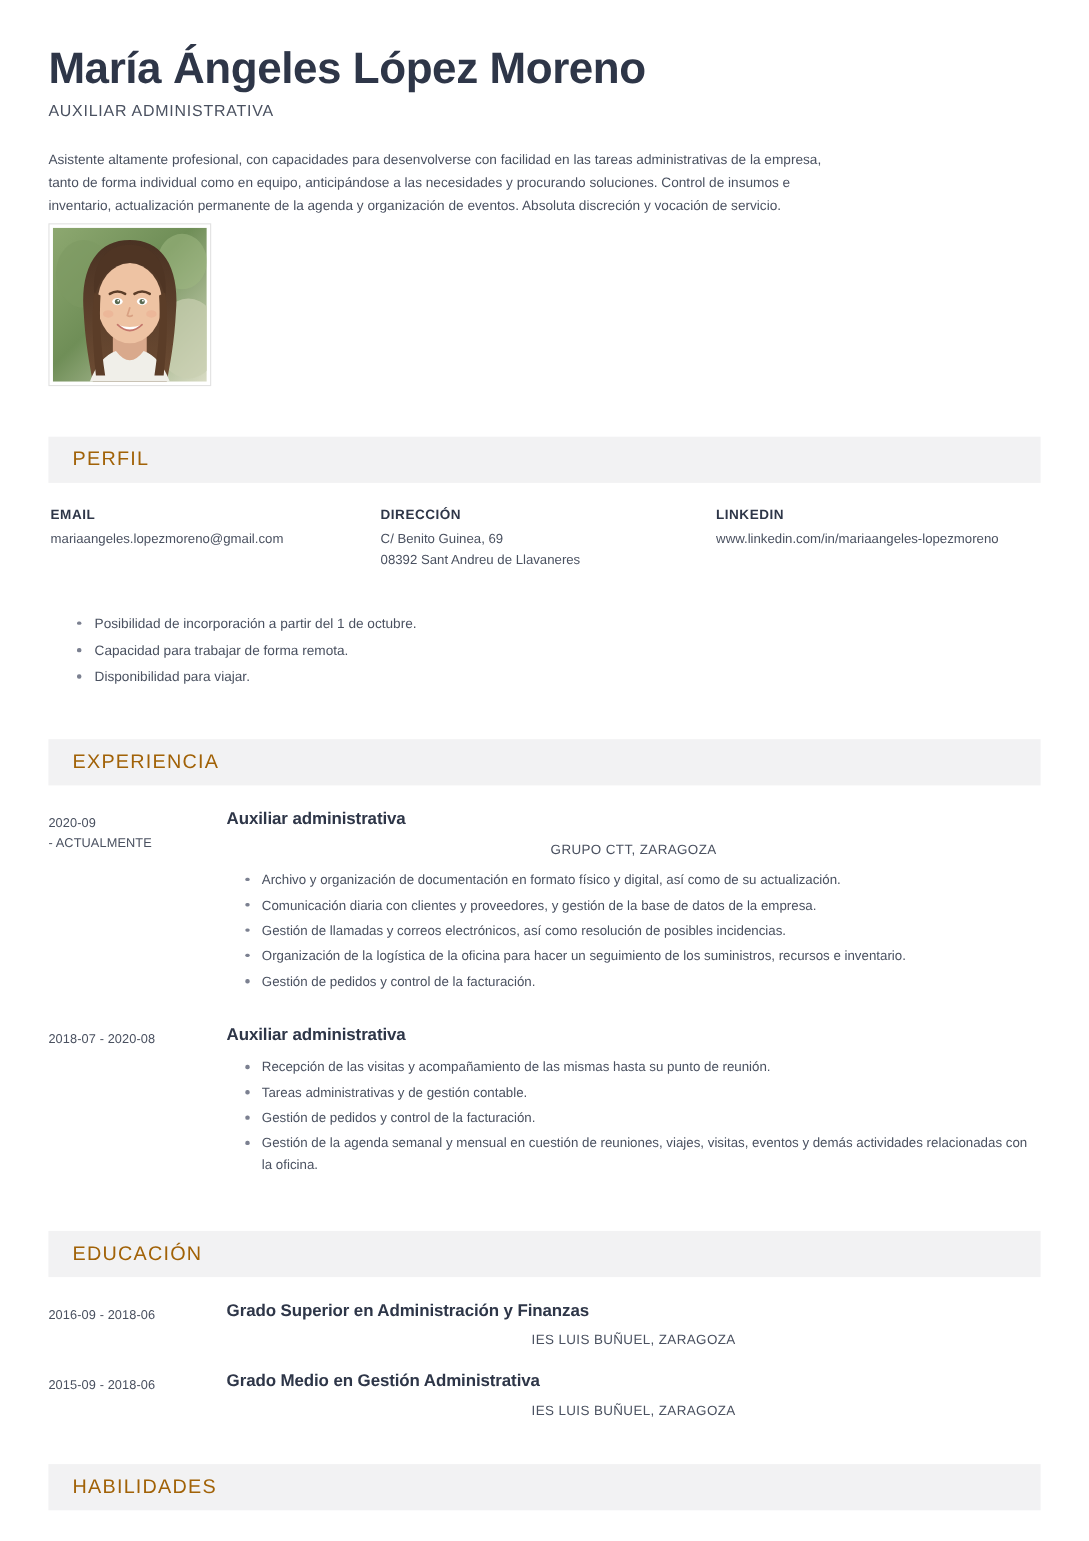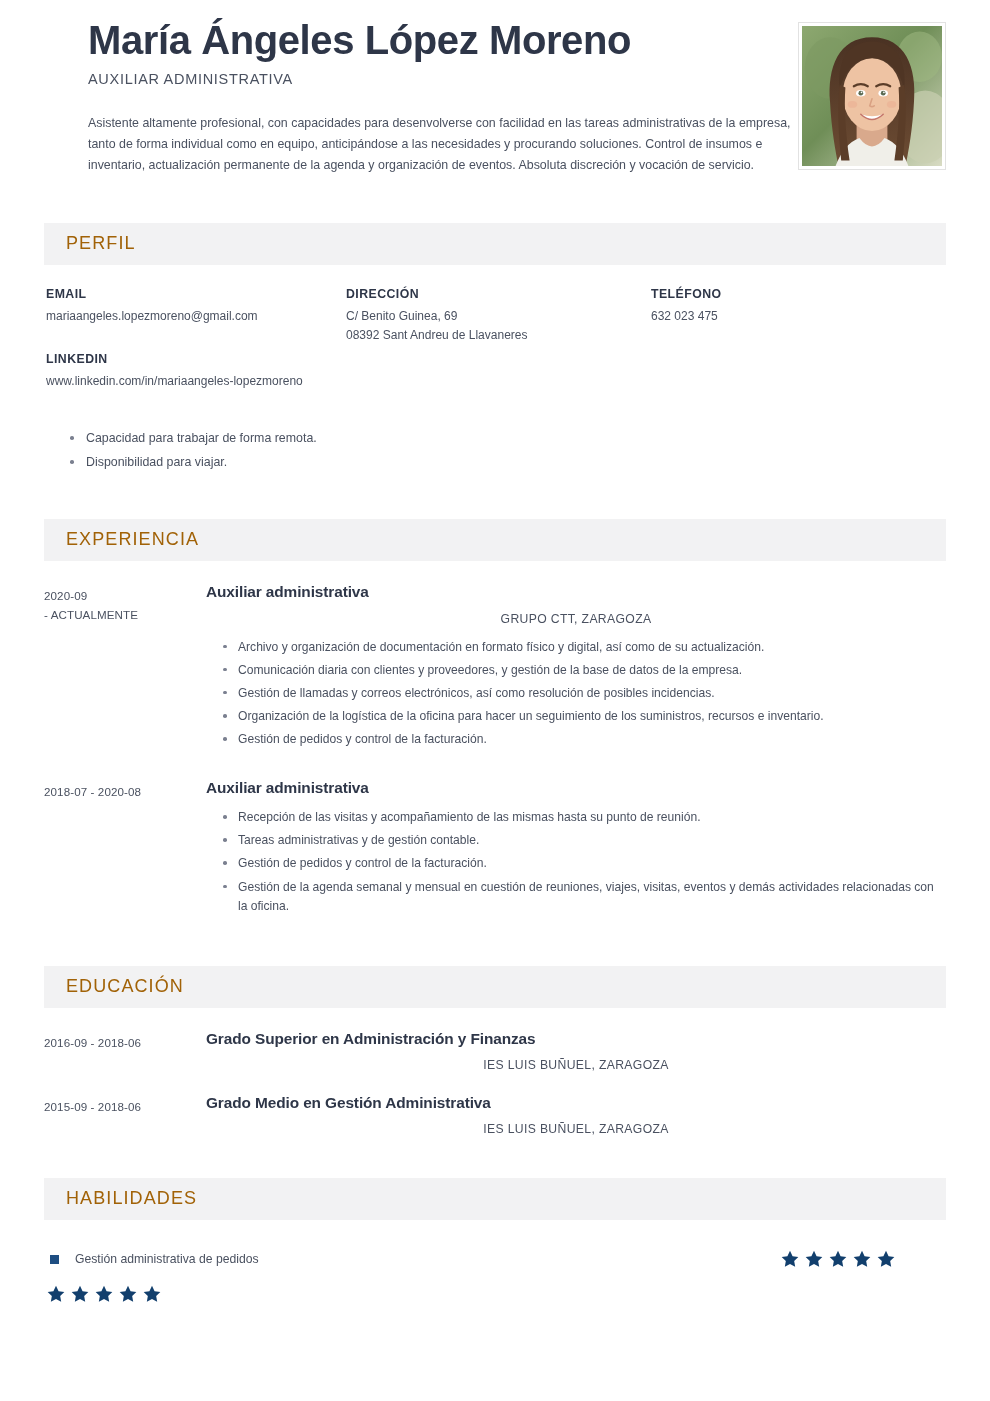--- a/index.html
+++ b/index.html
@@ -17,22 +17,23 @@
     width: 990px;
     height: 1401px;
     position: relative;
     padding: 0 44px;
   }
 
   
   .header {
     display: flex;
     align-items: flex-start;
-    justify-content: flex-end;
-    padding-top: 18px;
+    justify-content: flex-start;
+    padding-top: 40px;
+    flex-direction: column;
   }
   .header-left { width: 710px; }
   .name {
     font-size: 40px;
     font-weight: bold;
     letter-spacing: -0.4px;
     color: #2e3648;
     line-height: 1.12;
     margin: 0 0 8px 0;
     white-space: nowrap;
@@ -287,30 +288,27 @@
     <div>
       <div class="contact-label">EMAIL</div>
       <div class="contact-value">mariaangeles.lopezmoreno@gmail.com</div>
     </div>
     <div>
       <div class="contact-label">DIRECCIÓN</div>
       <div class="contact-value" style="white-space:pre-line">C/ Benito Guinea, 69
 08392 Sant Andreu de Llavaneres</div>
     </div>
     <div>
-      <div class="contact-label">TELÉFONO</div>
-      <div class="contact-value">632 023 475</div>
-    </div>
-    <div>
       <div class="contact-label">LINKEDIN</div>
       <div class="contact-value">www.linkedin.com/in/mariaangeles-lopezmoreno</div>
     </div>
   </div>
 
   <ul class="plain">
+    <li>Posibilidad de incorporación a partir del 1 de octubre.</li>
     <li>Capacidad para trabajar de forma remota.</li>
     <li>Disponibilidad para viajar.</li>
   </ul>
 
   <div class="band">
     <h2 class="band-title">EXPERIENCIA</h2>
   </div>
 
   <div class="entry">
     <div class="entry-dates" style="white-space:pre-line">2020-09

